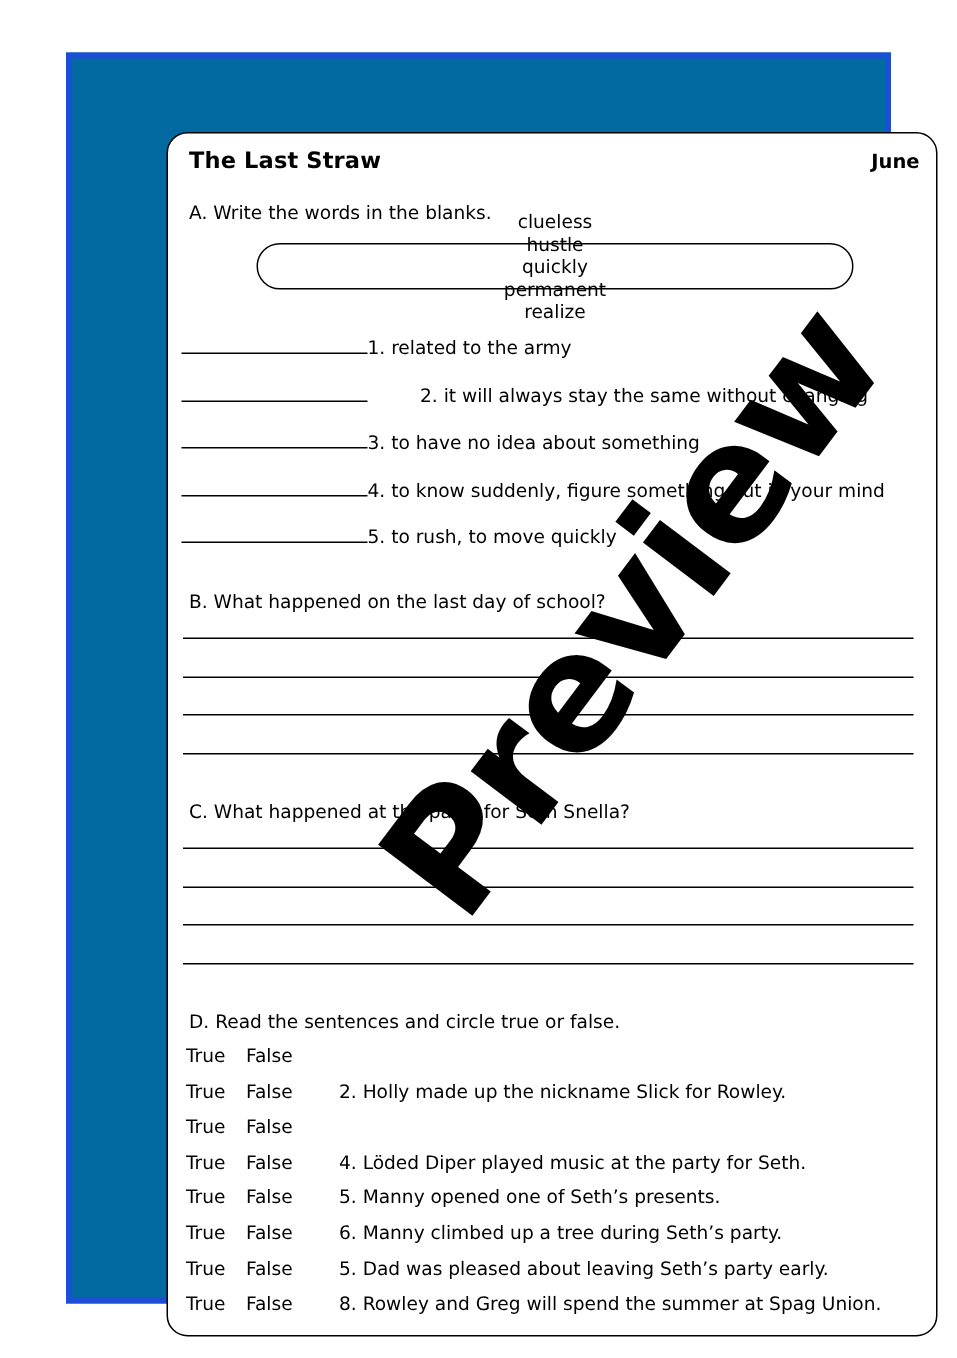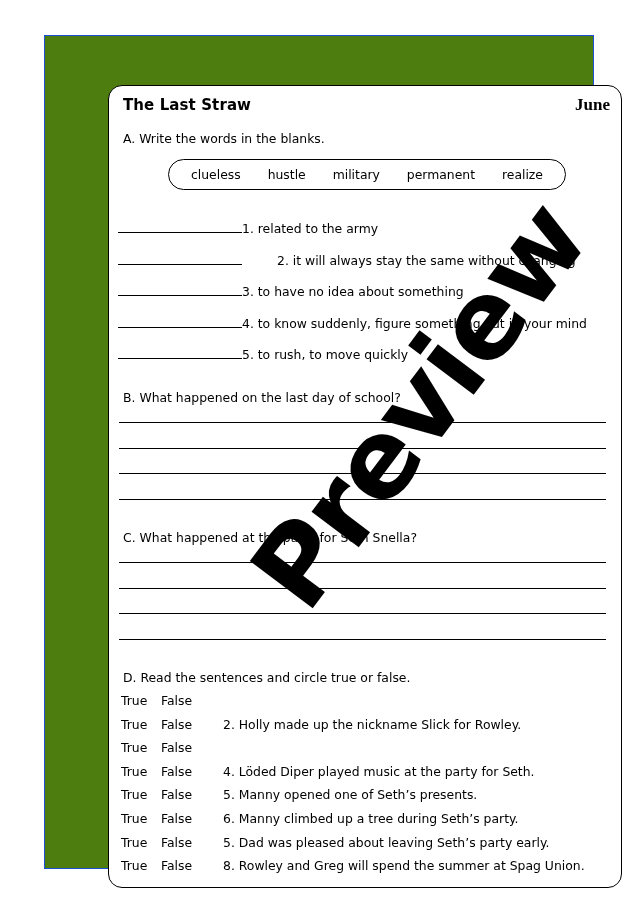--- a/index.html
+++ b/index.html
@@ -17,22 +17,22 @@
     overflow: hidden;
   }
 
   
   #page-frame {
     position: absolute;
     left: 44px;
     top: 35px;
     width: 550px;
     height: 834px;
-    border: 1px solid #1d4ed8;
-    background: #4d7c0f;
+    border: 4px solid #1d4ed8;
+    background: #0369a1;
   }
 
   
   #worksheet-panel {
     position: absolute;
     left: 63px;
     top: 49px;
     width: 514px;
     height: 803px;
     border: 1px solid #000000;
@@ -58,23 +58,22 @@
     display: flex;
     justify-content: space-between;
     align-items: baseline;
   }
   .doc-title {
     font-size: 15px;
     font-weight: bold;
     letter-spacing: 0.1px;
   }
   .doc-month {
-    font-size: 17px;
+    font-size: 13px;
     font-weight: bold;
-    font-family: Liberation Serif, serif;
   }
 
   
   .prompt {
     position: absolute;
     font-size: 12.4px;
     white-space: nowrap;
     text-align: right;
   }
 
@@ -82,22 +81,23 @@
   #word-bank {
     position: absolute;
     left: 59px;
     top: 73px;
     width: 398px;
     height: 31px;
     border: 1px solid #000000;
     border-radius: 16px;
     display: flex;
     align-items: center;
-    justify-content: space-between;
+    justify-content: center;
     padding: 0 22px;
+    flex-direction: column;
   }
   .bank-word {
     font-size: 12.4px;
   }
 
   
   .def-row {
     position: absolute;
     left: 9px;
     display: flex;
@@ -181,21 +181,21 @@
       <div class="header-row">
         <div class="doc-title">The Last Straw</div>
         <div class="doc-month">June</div>
       </div>
 
       <div class="prompt" style="left:14px; top:45px;">A. Write the words in the blanks.</div>
 
       <div id="word-bank">
           <span class="bank-word">clueless</span>
           <span class="bank-word">hustle</span>
-          <span class="bank-word">military</span>
+          <span class="bank-word">quickly</span>
           <span class="bank-word">permanent</span>
           <span class="bank-word">realize</span>
         </div>
 
       <div id="definition-list">
           <div class="def-row" style="top: 124px;">
             <span class="def-blank"></span>
             <span class="def-text">1. related to the army</span>
           </div>
           <div class="def-row" style="top: 155.5px; gap: 35px;">

